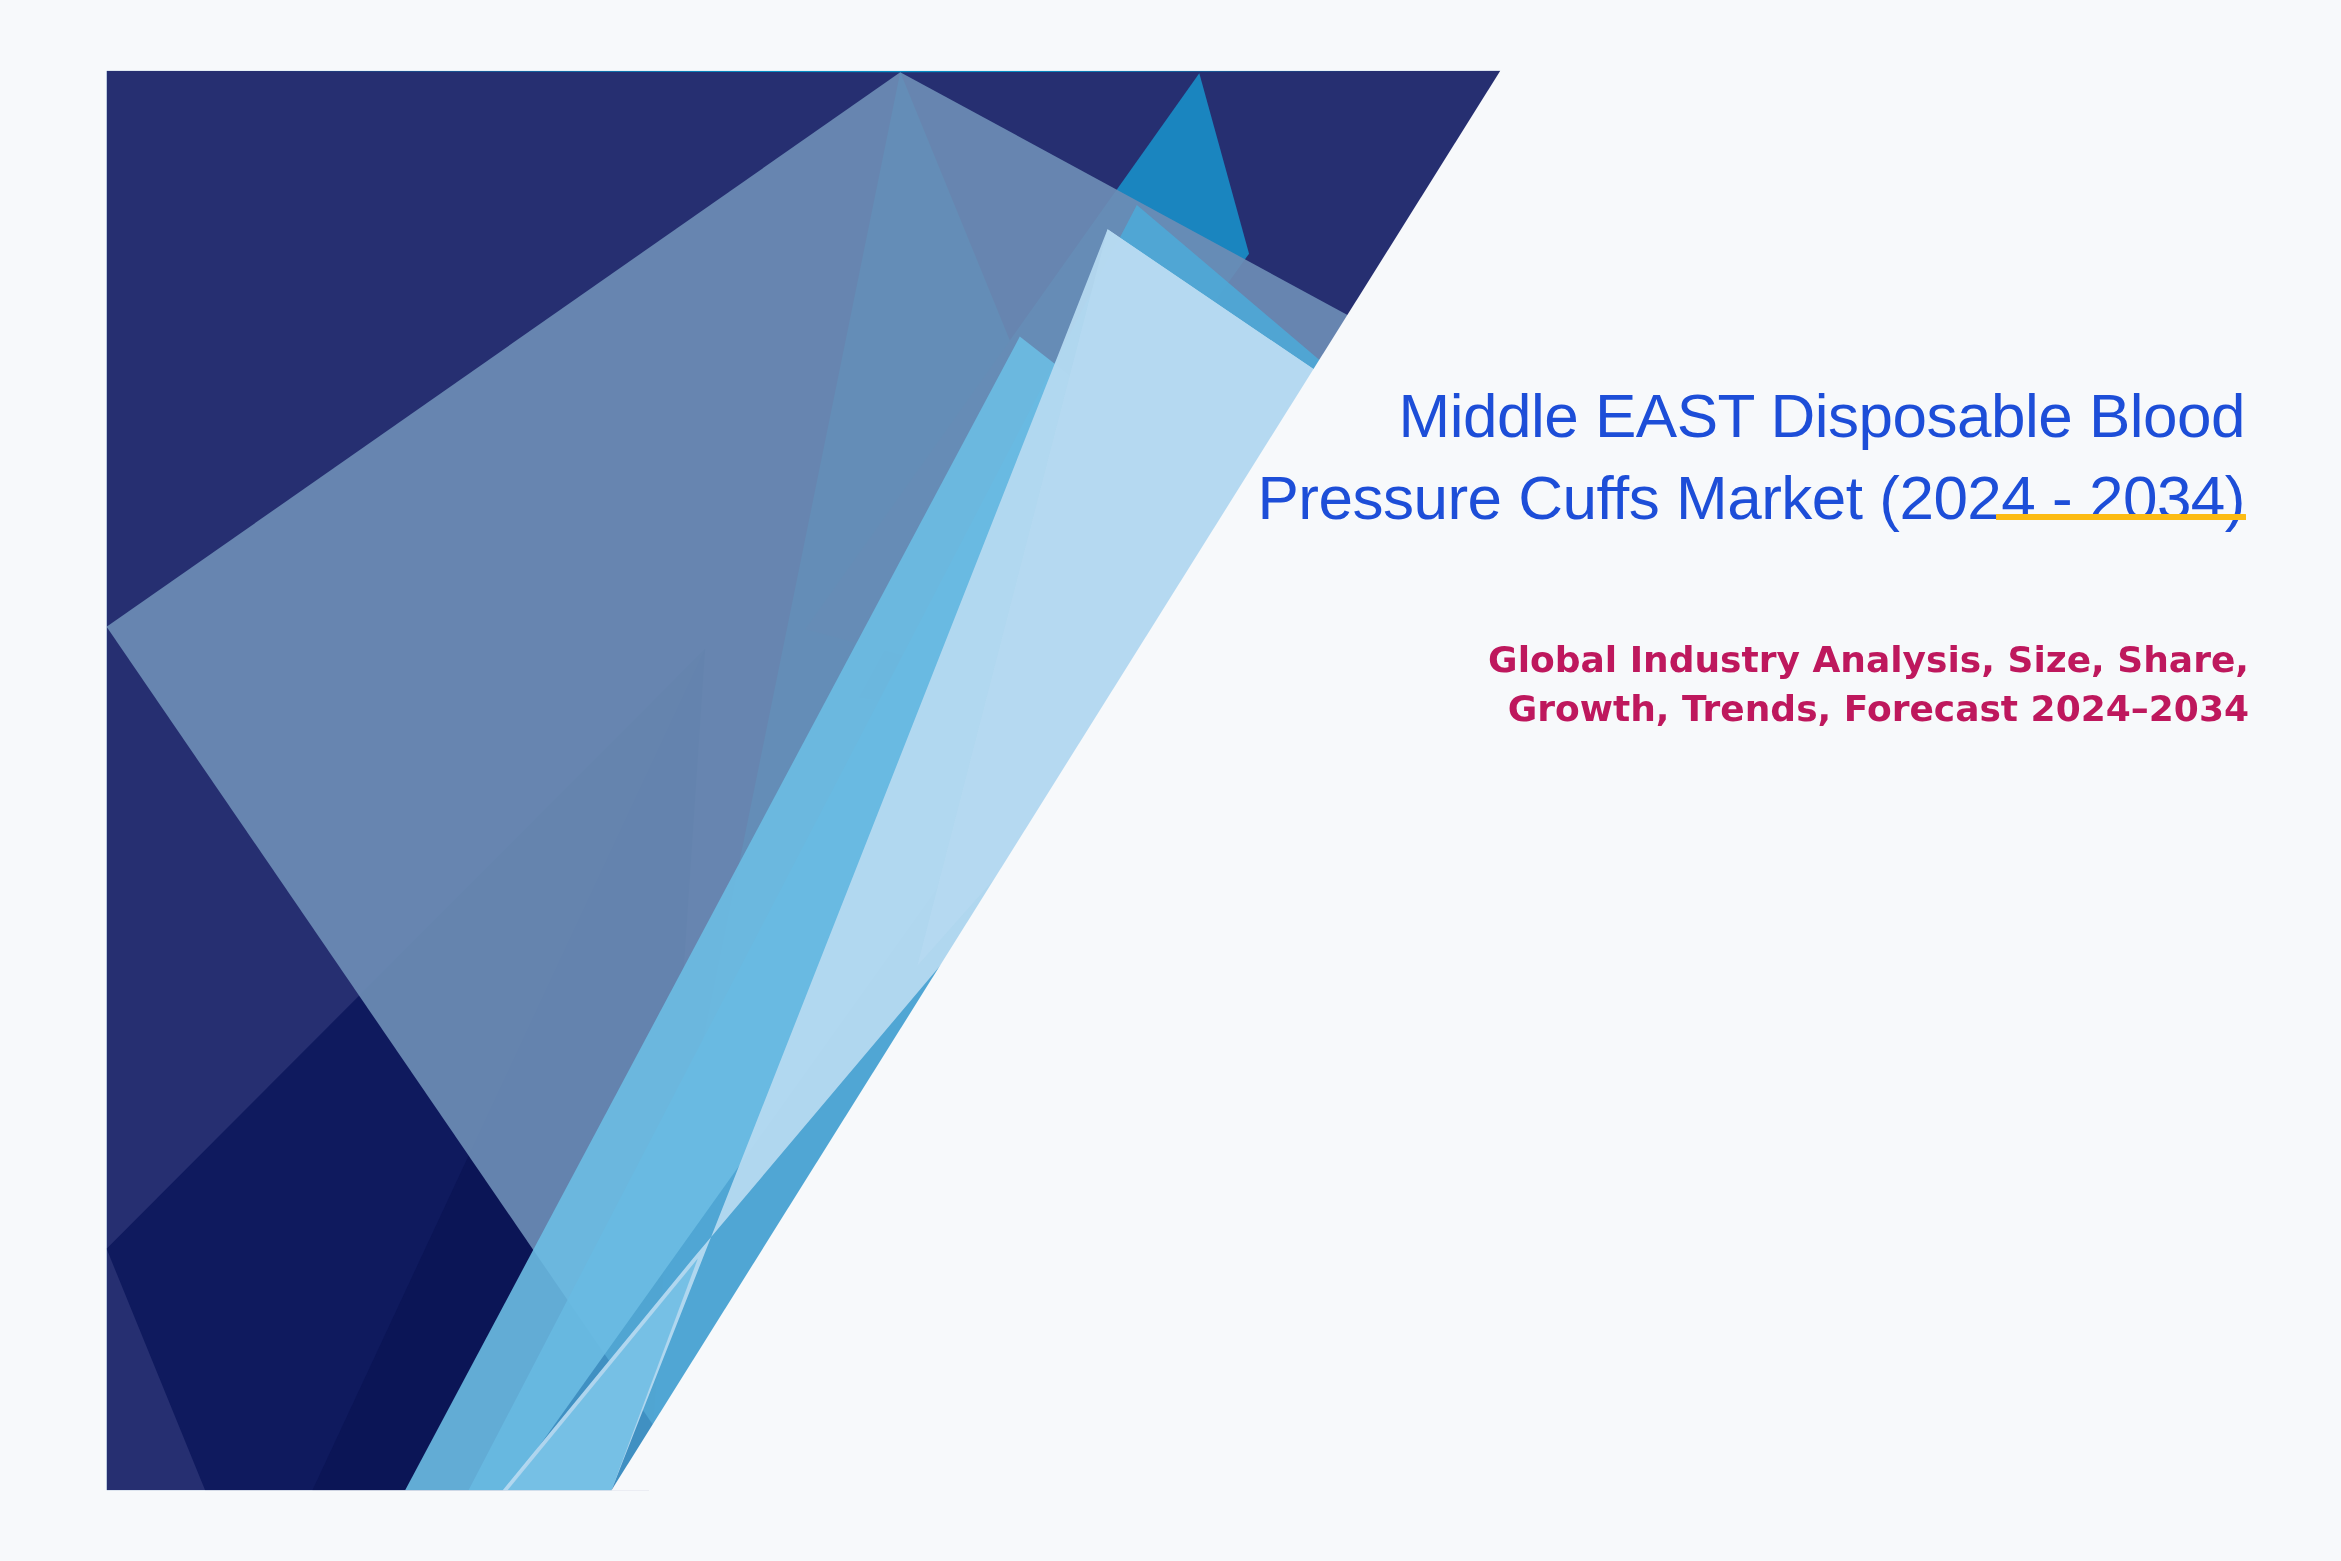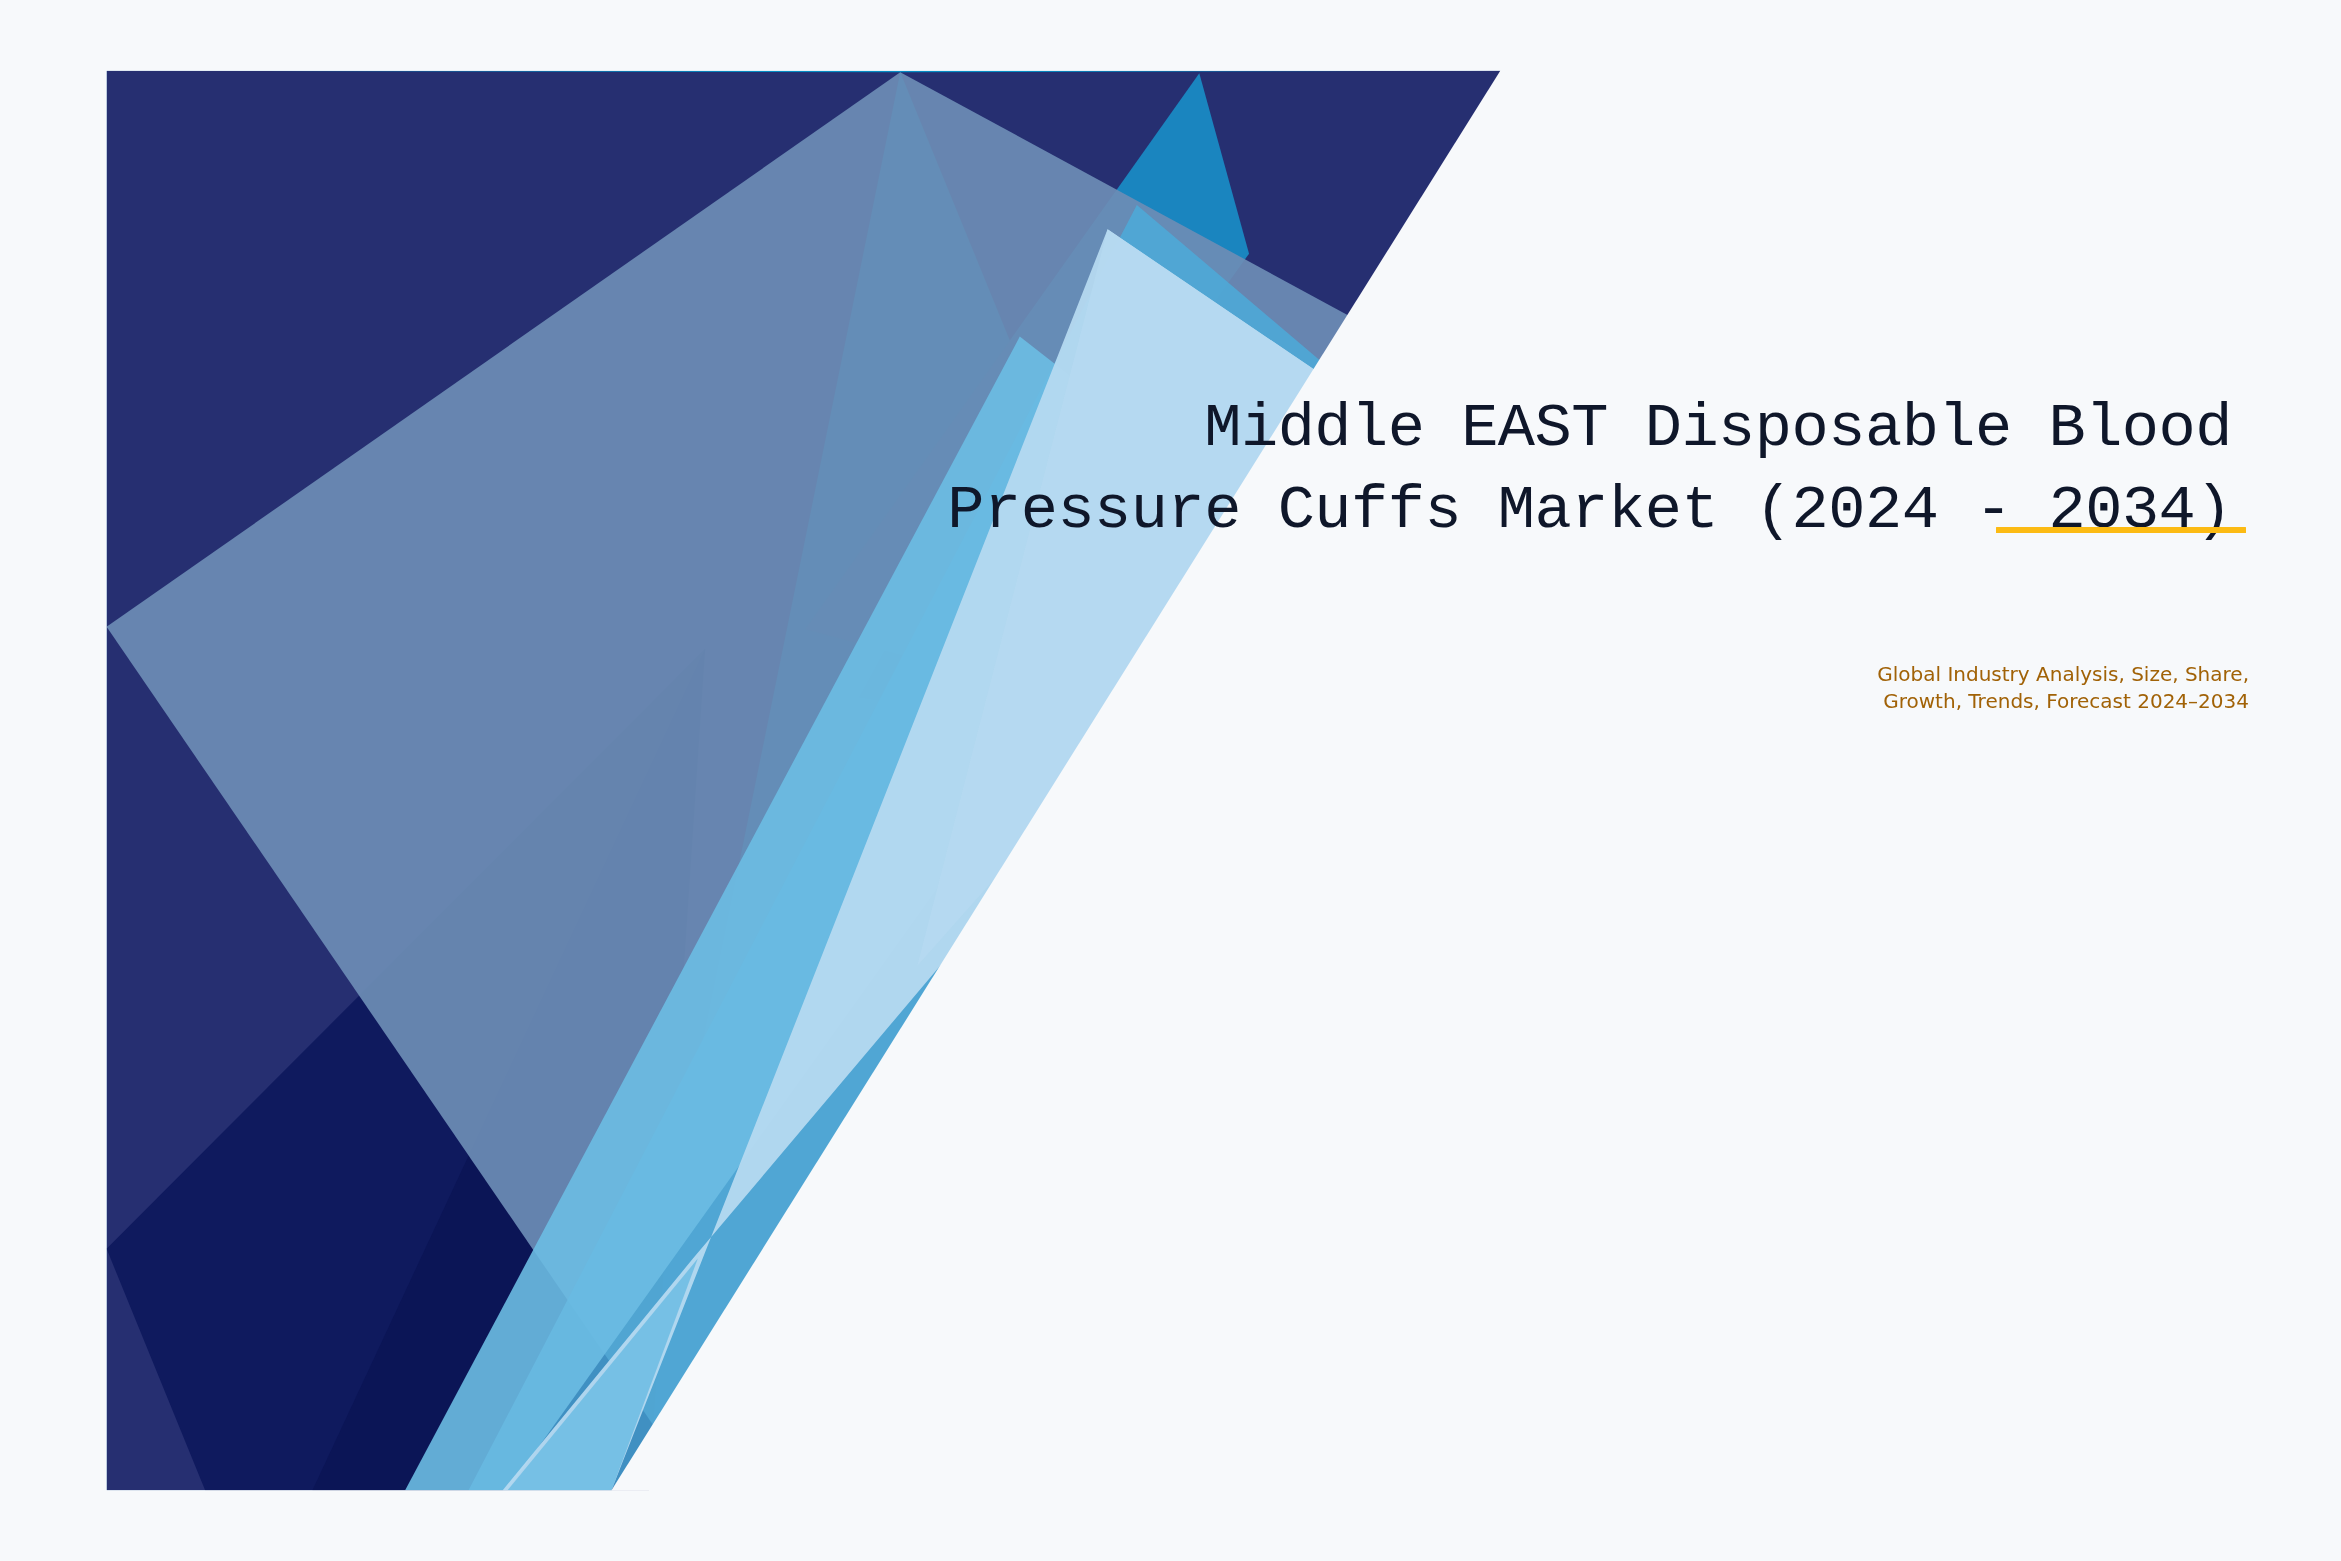--- a/index.html
+++ b/index.html
@@ -32,47 +32,47 @@
     left: 732px;
     top: 371px;
     width: 1517px;
     text-align: right;
   }
   #title-wrap {
     position: relative;
     display: block;
   }
   #page-title {
-    margin: 17px;
-    font-family: Liberation Mono, monospace;
+    margin: 4px;
+    font-family: Liberation Sans, sans-serif;
     font-weight: 400;
     font-size: 62px;
     line-height: 1.32;
     letter-spacing: -0.5px;
-    color: #0f172a;
+    color: #1d4ed8;
     text-align: right;
     white-space: pre-line;
   }
   #title-underline {
     position: absolute;
     right: 2.9px;
     bottom: 18.5px;
     width: 250px;
     height: 6.3px;
     background: #fcbb13;
     border-radius: 0.5px;
   }
   #page-subtitle {
     margin: 0;
     padding-top: 92px;
     font-family: "DejaVu Sans", sans-serif;
-    font-weight: 400;
-    font-size: 20px;
+    font-weight: 700;
+    font-size: 36px;
     line-height: 1.38;
-    color: #a16207;
+    color: #be185d;
     text-align: right;
     white-space: pre-line;
   }
 </style>
 </head>
 <body>
 
 <div id="page">
 
   <svg id="artwork" viewBox="0 0 4800 3200" width="2342" height="1561" xmlns="http://www.w3.org/2000/svg">

